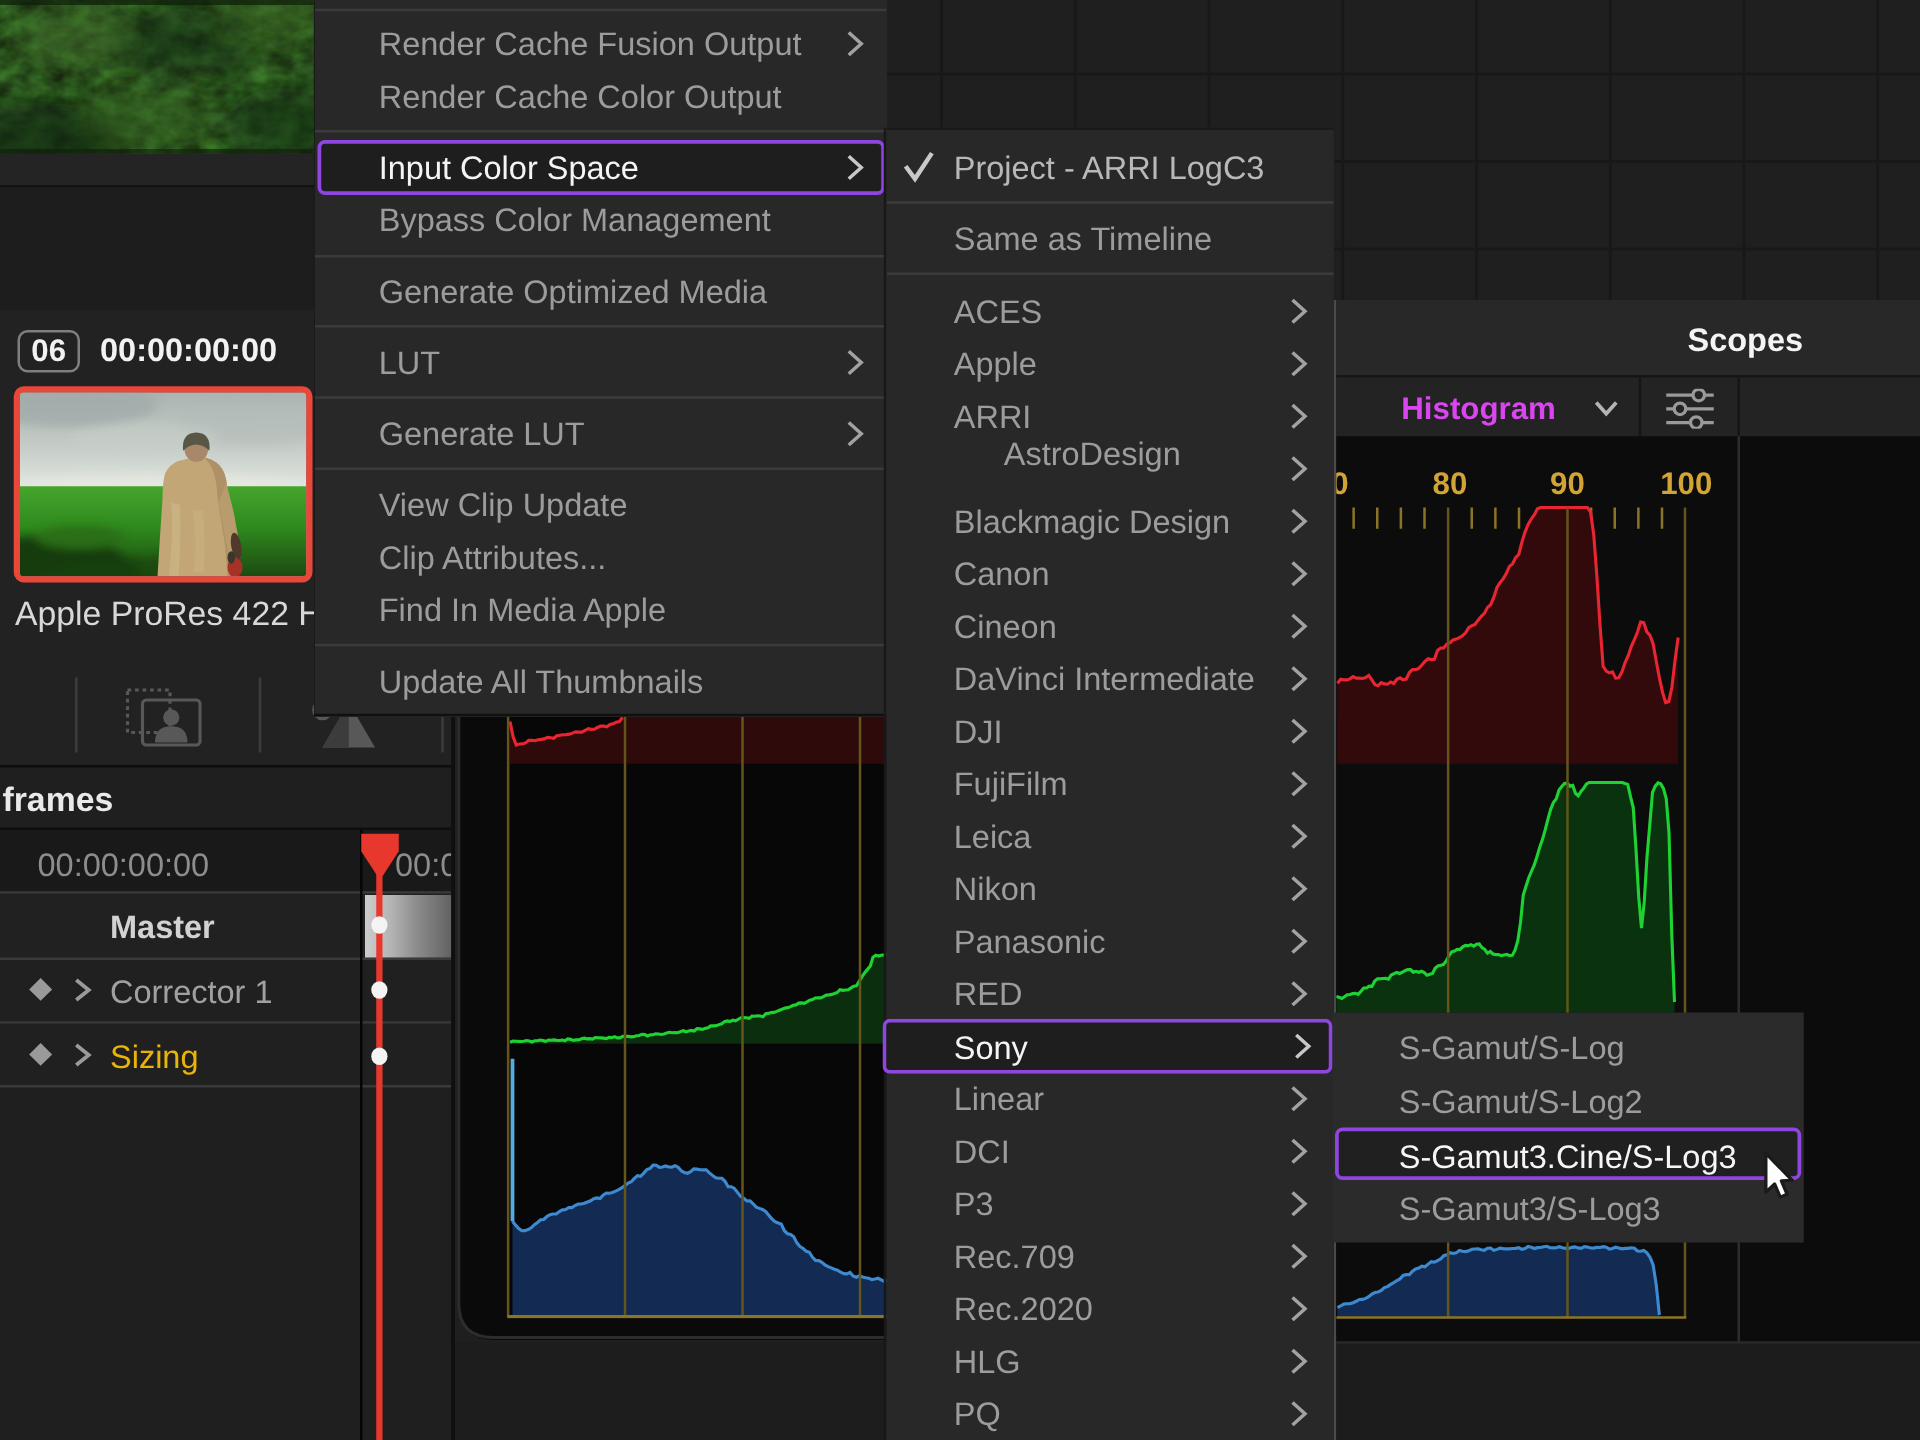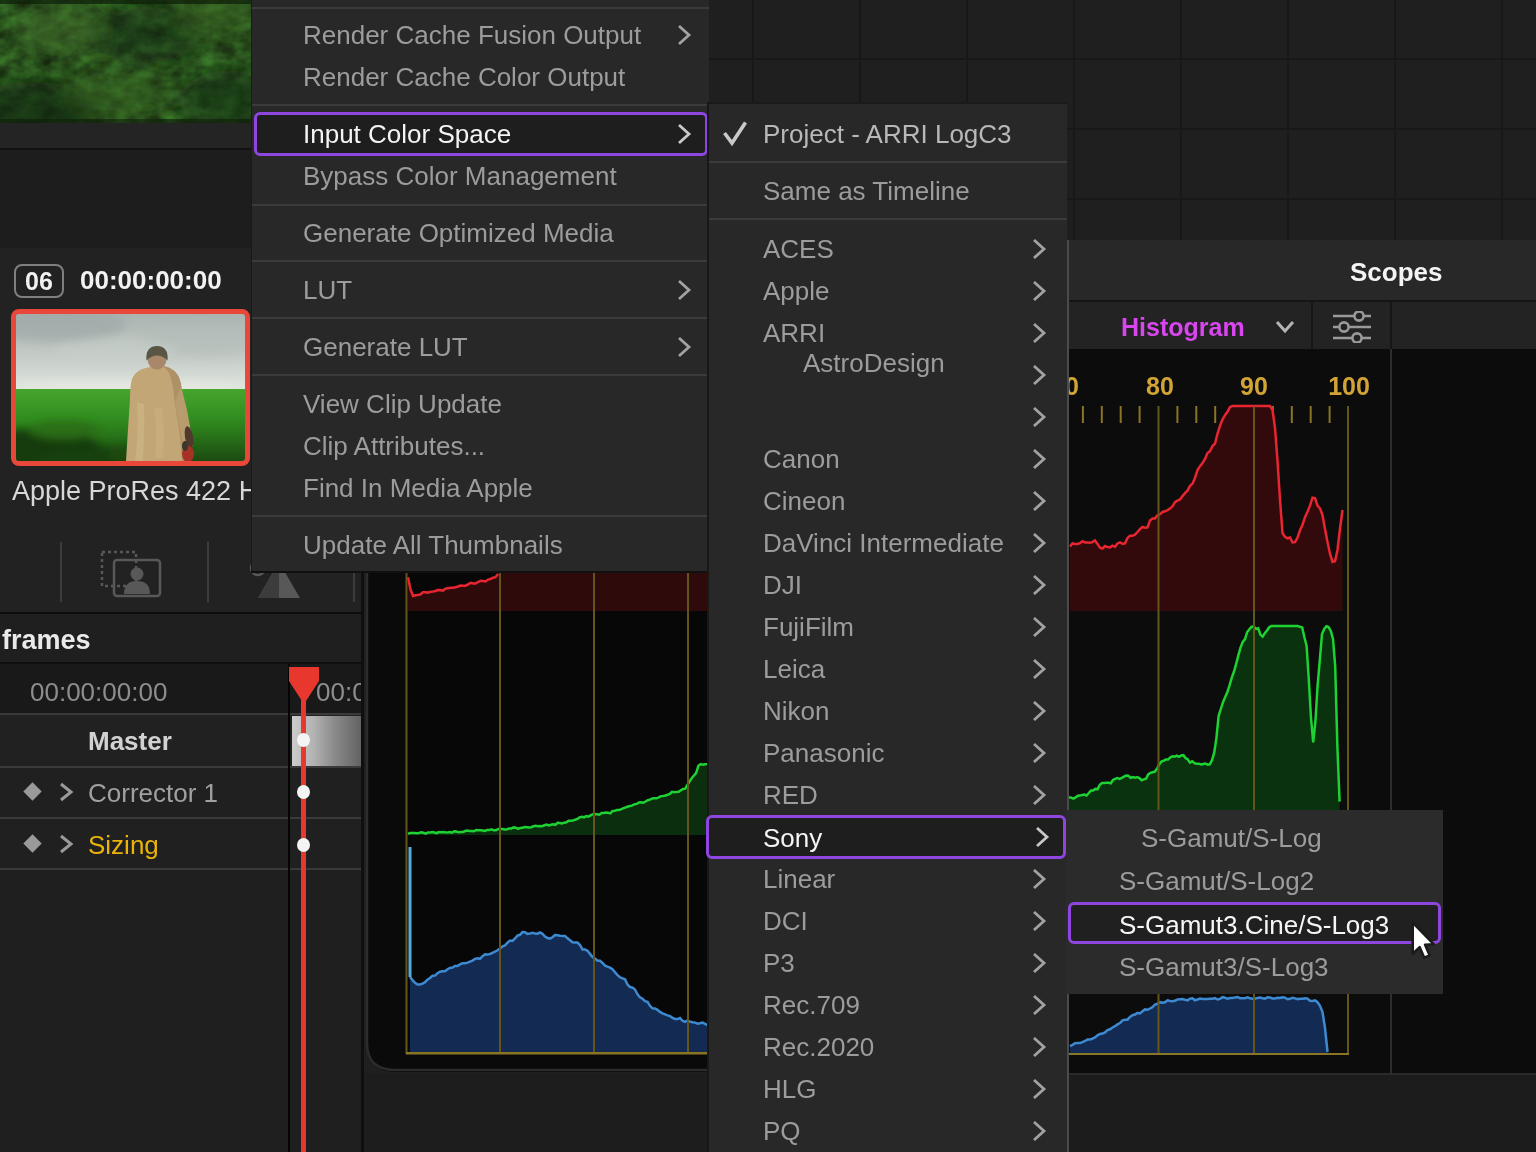--- a/index.html
+++ b/index.html
@@ -298,20 +298,21 @@
       <path d="M2.5 14 L10 24 L23.5 3.5" fill="none" stroke="#c9c9c9" stroke-width="3.6"></path>
     </svg>
   <div class="mi" style="left:54px;top:11px;color:#b8b8b8;">Project - ARRI LogC3</div>
   <div class="sep" style="top:59px;"></div>
   <div class="mi" style="left:54px;top:68px;">Same as Timeline</div>
   <div class="sep" style="top:116px;"></div>
   <div class="mi" style="left:54px;top:126px;">ACES</div>
   <div class="mi" style="left:54px;top:168px;">Apple</div>
   <div class="mi" style="left:54px;top:210px;">ARRI</div>
   <div class="mi" style="left:54px;top:240px;margin-left:40px;">AstroDesign</div>
+  <div class="mi" style="left:54px;top:294px;">Blackmagic Design</div>
   <div class="mi" style="left:54px;top:336px;">Canon</div>
   <div class="mi" style="left:54px;top:378px;">Cineon</div>
   <div class="mi" style="left:54px;top:420px;">DaVinci Intermediate</div>
   <div class="mi" style="left:54px;top:462px;">DJI</div>
   <div class="mi" style="left:54px;top:504px;">FujiFilm</div>
   <div class="mi" style="left:54px;top:546px;">Leica</div>
   <div class="mi" style="left:54px;top:588px;">Nikon</div>
   <div class="mi" style="left:54px;top:630px;">Panasonic</div>
   <div class="mi" style="left:54px;top:672px;">RED</div>
   <div class="mi" style="left:54px;top:714px;">Sony</div>
@@ -350,21 +351,21 @@
       <path d="M3 1031 L13 1040 L3 1049"></path>
 </g>
   </svg>
 
 <div class="pbox" style="left:706px;top:815px;width:360px;height:44px;z-index:30;"></div>
 <div class="txt" style="left:763px;top:823px;font-size:26px;color:#f4f4f4;z-index:31;">Sony</div>
 <svg class="abs" style="left:1034px;top:826px;z-index:31;" width="16" height="22" viewBox="0 0 16 22">
     <path d="M3 2 L13 11 L3 20" fill="none" stroke="#c8c8c8" stroke-width="2.8"></path>
   </svg>
 <div class="abs" id="menu3" style="left:1066px;top:810px;width:377px;height:184px;background:#2b2b2b;">
-  <div class="mi" style="left:53px;top:7px;margin-left:22px;">S-Gamut/S-Log</div>
+  <div class="mi" style="left:53px;top:7px;">S-Gamut/S-Log</div>
   <div class="mi" style="left:53px;top:50px;">S-Gamut/S-Log2</div>
   <div class="pbox" style="left:2px;top:92px;width:373px;height:42px;background:#202020;"></div>
   <div class="mi" style="left:53px;top:94px;color:#f6f6f6;">S-Gamut3.Cine/S-Log3</div>
   <div class="mi" style="left:53px;top:136px;">S-Gamut3/S-Log3</div>
 </div>
 
 <svg class="abs" style="left:1409px;top:919px;z-index:60;" width="30" height="48" viewBox="0 0 30 48">
 <path d="M3.7 3.7 L3.7 34.7 L10.7 28.2 L15.2 38.7 L20.7 36.4 L16.1 25.7 L24.7 25.2 Z" fill="#ffffff" stroke="#1b1b1b" stroke-width="2.6" stroke-linejoin="round"></path>
 </svg>
 

